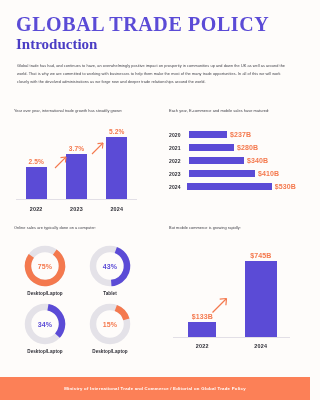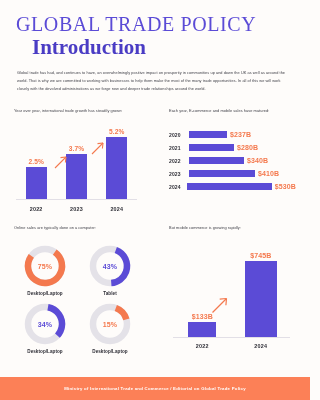--- a/index.html
+++ b/index.html
@@ -14,29 +14,29 @@
 
   
   .header { padding:14px 16px 0 16px; }
   .title-line1 {
     font-family:"Liberation Serif", serif;
     font-size:20px;
     letter-spacing:0.6px;
     color:#5B4BD6;
     line-height:1.05;
     white-space:nowrap;
+    font-weight:bold;
   }
   .title-line2 {
     font-family:"Liberation Serif", serif;
-    font-size:21px;
+    font-size:15px;
     font-weight:bold;
     color:#4A3CC4;
     line-height:1.12;
     margin-top:1px;
-    margin-left:16px;
   }
   .intro {
     margin:9px 1px 0 1px;
     font-size:3.85px;
     line-height:2.1;
     color:#3E3E46;
     text-align:left;
     letter-spacing:0.06px;
   }
 

